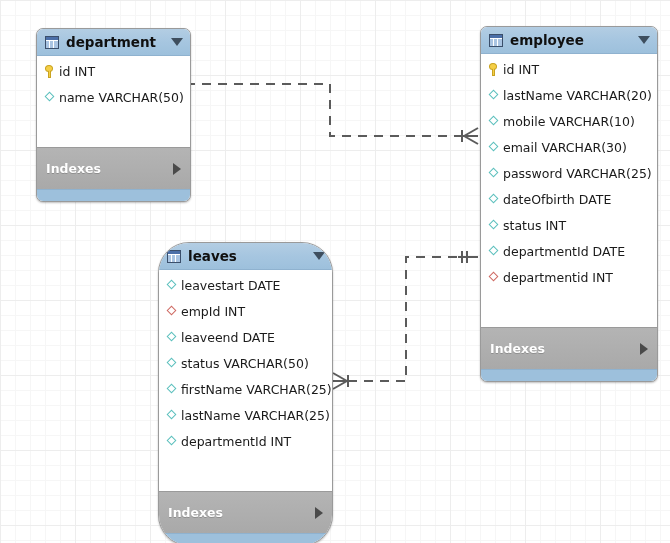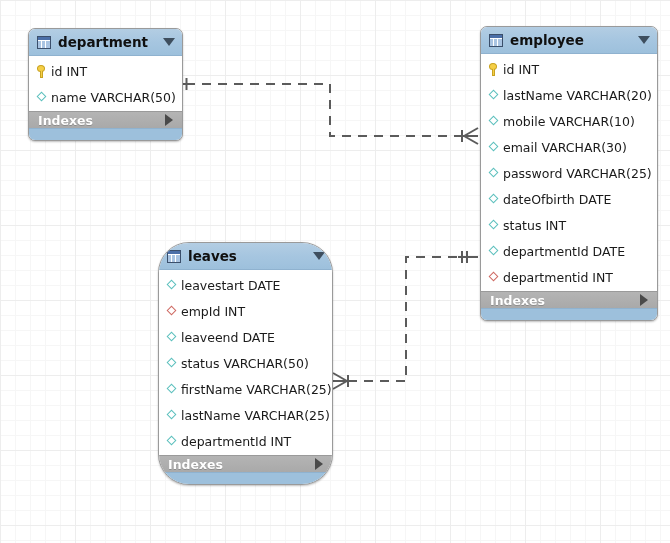--- a/index.html
+++ b/index.html
@@ -166,25 +166,26 @@
     box-sizing: border-box;
     background: #ffffff;
   }
   .ic-diamond.fk::before {
     border-color: #cf6a63;
   }
 
   .tbl-indexes {
     display: flex;
     align-items: center;
-    height: 17px;
+    height: 42px;
     padding: 0 9px 0 9px;
     box-sizing: border-box;
     background: linear-gradient(to bottom, #b4b4b4 0%, #a9a9a9 100%);
     border-top: 1px solid #9a9a9a;
+    margin-top: 36px;
   }
   .idx-label {
     flex: 1 1 auto;
     font-size: 12.5px;
     font-weight: bold;
     color: #ffffff;
     text-shadow: 0 1px 0 rgba(0,0,0,0.18);
   }
   .idx-caret {
     flex: 0 0 auto;
@@ -234,21 +235,21 @@
       </g>
 
       <g>
         <line x1="458" y1="257" x2="478" y2="257" stroke="#5b5b5b" stroke-width="2"></line>
         <line x1="462" y1="251" x2="462" y2="263" stroke="#5b5b5b" stroke-width="2"></line>
         <line x1="467" y1="251" x2="467" y2="263" stroke="#5b5b5b" stroke-width="2"></line>
       </g>
     </g>
   </svg>
 
-<div class="table-node" style="left: 28px; top: 28px; width: 155px;">
+<div class="table-node" style="left: 36px; top: 28px; width: 155px;">
       <div class="tbl-header">
         <span class="tbl-icon"></span>
         <span class="tbl-title">department</span>
         <span class="tbl-caret"></span>
       </div>
       <div class="tbl-body">
         <div class="col-row">
           <span class="ic-key"></span>
           <span class="col-name">id INT</span>
         </div>

